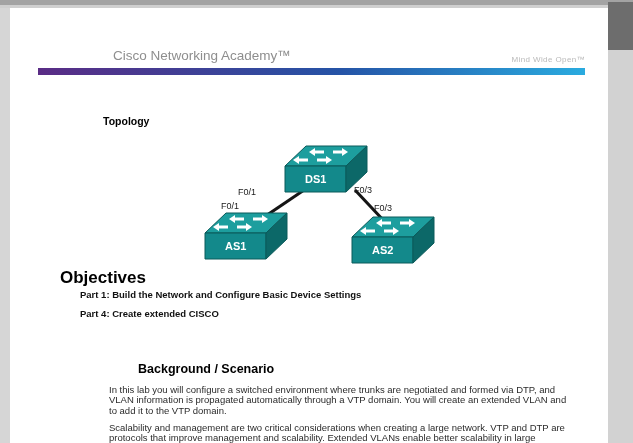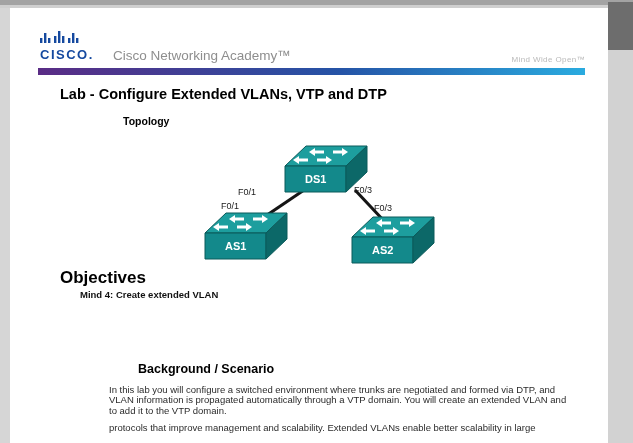--- a/index.html
+++ b/index.html
@@ -27,21 +27,21 @@
   .logo-block { position:absolute; left:30px; top:22px; width:70px; }
   .logo-word  { color:#15499f; font-weight:bold; font-size:13px; letter-spacing:1.5px; line-height:13px; }
   .brand      { position:absolute; left:103px; top:40px; color:#8e8e8e; font-size:13.5px; }
   .tagline    { position:absolute; right:23px; top:47px; color:#b9b9b9; font-size:8px; letter-spacing:0.4px; }
   .grad-bar   {
     position:absolute; left:28px; top:60px; width:547px; height:7px;
     background:linear-gradient(90deg,#5a2c85 0%,#2553a6 55%,#2aabdf 100%);
   }
   
   .doc-title   { position:absolute; left:50px; top:78px;  font-size:14.5px; font-weight:bold; color:#000; }
-  .h-topology  { position:absolute; left:93px; top:107px; font-size:10.5px; font-weight:bold; color:#000;margin-left:20px; }
+  .h-topology  { position:absolute; left:93px; top:107px; font-size:10.5px; font-weight:bold; color:#000; }
   .h-objectives{ position:absolute; left:50px; top:260px; font-size:17px;   font-weight:bold; color:#000; }
   .parts       { position:absolute; left:70px; top:281px; }
   .part-line   { font-size:9.5px; font-weight:bold; color:#111; margin-bottom:8px; white-space:nowrap; }
   .h-background{ position:absolute; left:88px; top:354px; font-size:12.5px; font-weight:bold; color:#000;padding-left:40px; }
   .para        { position:absolute; left:68px; font-size:9.5px; color:#2b2b2b; line-height:10.4px; }
   .para div    { white-space:nowrap;padding-left:31px; }
   #para1 { top:377px; }
   #para2 { top:415px; }
   #topo-svg { position:absolute; left:175px; top:122px; }
   .port-label { font-size:9px; fill:#1a1a1a; font-family:"Liberation Sans",sans-serif; }
@@ -49,41 +49,24 @@
 </style>
 </head>
 <body>
 
 <div id="viewer">
   <div id="topbar"></div>
   <div id="topbar2"></div>
 
   <div id="page">
 
-    <div class="logo-block">
-      <svg width="46" height="14" viewBox="0 0 46 14">
-        <g fill="#15499f">
-          <rect x="0" y="8" width="2.4" height="5"></rect>
-          <rect x="4" y="3" width="2.4" height="10"></rect>
-          <rect x="8" y="8" width="2.4" height="5"></rect>
-          <rect x="14" y="6" width="2.4" height="7"></rect>
-          <rect x="18" y="1" width="2.4" height="12"></rect>
-          <rect x="22" y="6" width="2.4" height="7"></rect>
-          <rect x="28" y="8" width="2.4" height="5"></rect>
-          <rect x="32" y="3" width="2.4" height="10"></rect>
-          <rect x="36" y="8" width="2.4" height="5"></rect>
-        </g>
-      </svg>
-      <div class="logo-word">CISCO.</div>
-    </div>
     <div class="brand">Cisco Networking Academy™</div>
     <div class="tagline">Mind Wide Open™</div>
     <div class="grad-bar"></div>
 
-    <div class="doc-title">Lab - Configure Extended VLANs, VTP and DTP</div>
     <div class="h-topology">Topology</div>
 
     <svg id="topo-svg" width="280" height="140" viewBox="0 0 280 140">
 
       <line x1="125" y1="56" x2="60" y2="100" stroke="#151515" stroke-width="3"></line>
       <line x1="170" y1="60" x2="200" y2="92" stroke="#151515" stroke-width="3"></line>
 
       <g transform="translate(100,16)">
         <polygon points="21,0 82,0 61,20 0,20" stroke="#0a5a5a" stroke-width="1" fill="#1d9e9e"></polygon>
         <polygon points="0,20 61,20 61,46 0,46" stroke="#0a5a5a" stroke-width="1" fill="#13898b"></polygon>
@@ -124,32 +107,34 @@
       </g>
 
       <text x="53" y="65" class="port-label">F0/1</text>
       <text x="169" y="63" class="port-label">F0/3</text>
       <text x="36" y="79" class="port-label">F0/1</text>
       <text x="189" y="81" class="port-label">F0/3</text>
     </svg>
 
     <div class="h-objectives">Objectives</div>
     <div class="parts">
-      <div class="part-line">Mind 4: Create extended VLAN</div>
+      <div class="part-line">Part 1: Build the Network and Configure Basic Device Settings</div>
+      <div class="part-line">Part 4: Create extended CISCO</div>
     </div>
 
     <div class="h-background">Background / Scenario</div>
 
     <div class="para" id="para1">
       <div>In this lab you will configure a switched environment where trunks are negotiated and formed via DTP, and</div>
       <div>VLAN information is propagated automatically through a VTP domain. You will create an extended VLAN and</div>
       <div>to add it to the VTP domain.</div>
     </div>
 
     <div class="para" id="para2">
+      <div>Scalability and management are two critical considerations when creating a large network. VTP and DTP are</div>
       <div>protocols that improve management and scalability. Extended VLANs enable better scalability in large</div>
     </div>
 
   </div>
 
   <div id="scroll-track"></div>
   <div id="scroll-thumb"></div>
 </div>
 
 </body></html>

